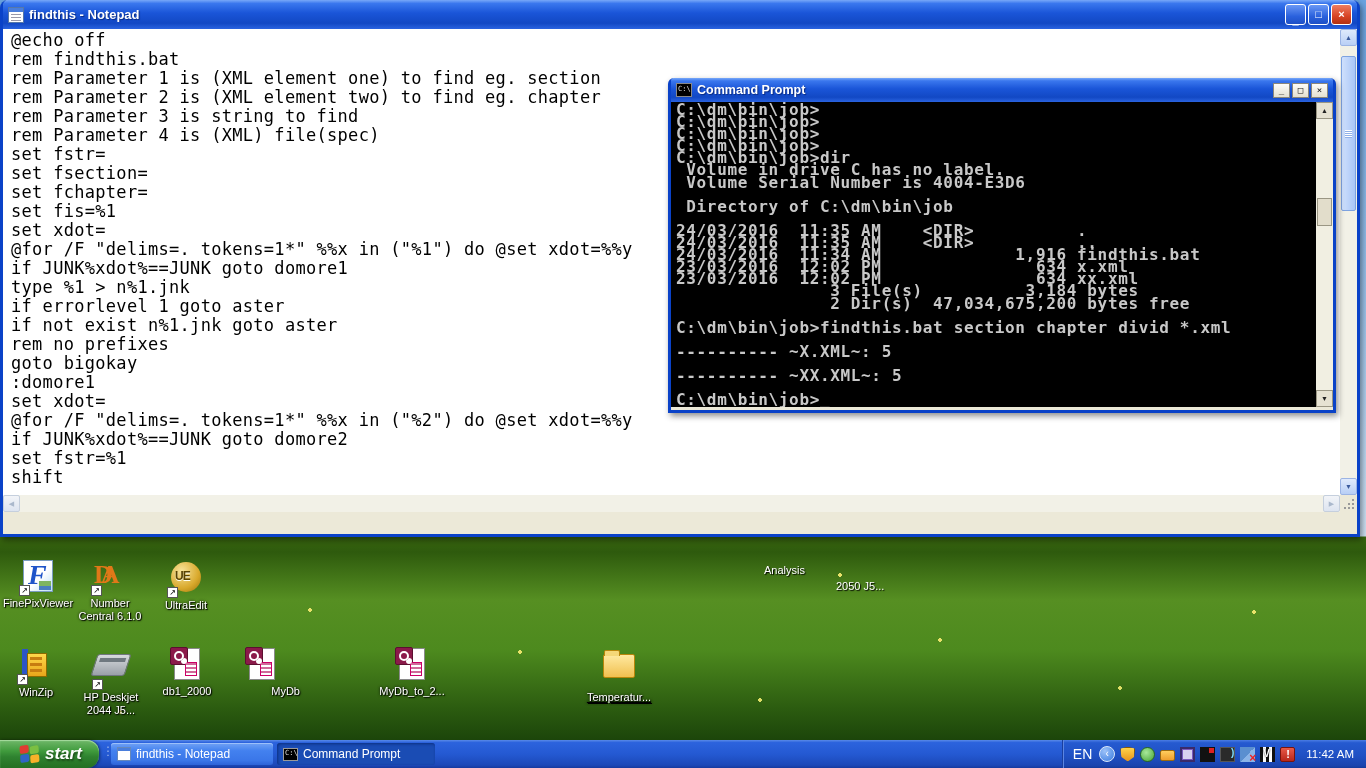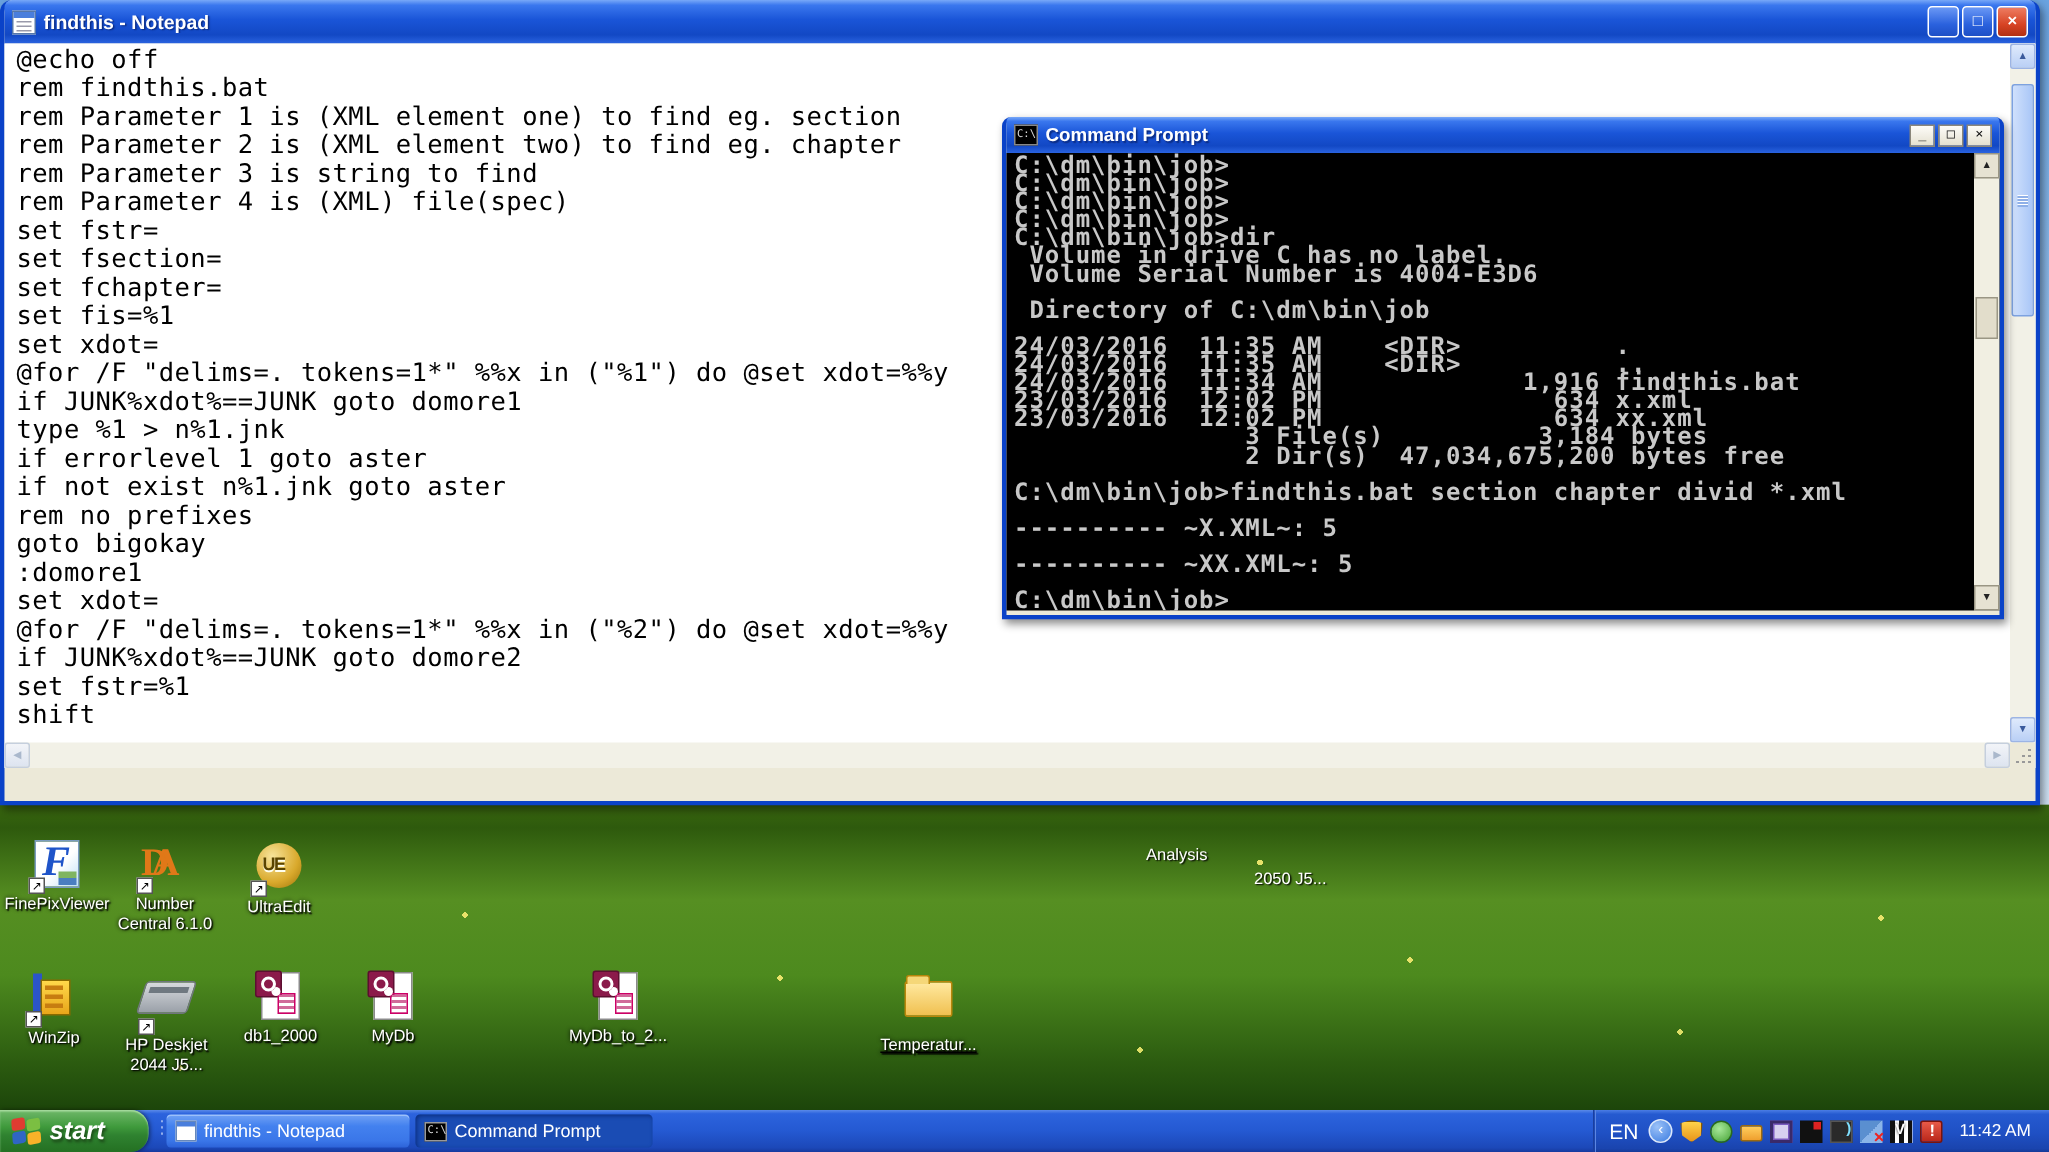--- a/index.html
+++ b/index.html
@@ -126,21 +126,21 @@
     font-size:16px; font-weight:bold; line-height:12.1px; letter-spacing:.65px; color:#c8c8c8; white-space:pre; }
   .con-scroll { position:absolute; right:0; top:0; bottom:0; width:17px; background:#f1efe2; }
   .con-sb-btn { position:absolute; left:0; width:17px; height:17px; background:#e6e2d2; border:1px solid #9a9684;
     color:#222; font-size:7px; line-height:15px; text-align:center; cursor:pointer; }
   .con-thumb { position:absolute; left:1px; top:96px; width:15px; height:28px; background:#e2ddcb;
     border:1px solid #9a9684; cursor:grab; }
   
   #taskbar { position:absolute; left:0; bottom:0; width:1366px; height:28px;
     background:linear-gradient(180deg,#5a8ae8 0%,#2c63dd 9%,#2459d2 50%,#1c48b8 90%,#16399e 100%); display:flex; }
   #startbtn { width:99px; height:28px; border-radius:0 12px 12px 0; display:flex; align-items:center; gap:5px;
-    padding-left:8px; cursor:pointer;
+    padding-left:20px; cursor:pointer;
     background:linear-gradient(180deg,#70b86a 0%,#3f9a3c 40%,#2f8230 60%,#247022 100%);
     box-shadow:inset 0 1px 1px #a8dca0, 1px 0 3px rgba(0,0,0,.5); }
   #startbtn .start-label { color:#fff; font-size:17px; font-weight:bold; font-style:italic;
     text-shadow:1px 2px 2px #1c4a18; }
   .start-flag { width:20px; height:18px; position:relative; transform:rotate(-4deg); }
   .start-flag i { position:absolute; width:9px; height:8px; border-radius:2px; transform:skewY(-6deg); }
   .start-flag .r { left:0; top:0; background:#e03c31; }
   .start-flag .g { left:10px; top:1px; background:#7bbf42; }
   .start-flag .b { left:0; top:9px; background:#2f66c4; }
   .start-flag .y { left:10px; top:10px; background:#f8b229; }
@@ -226,21 +226,21 @@
   <div class="desk-label">HP Deskjet 2044 J5...</div>
 </div>
 <div class="desk-icon" style="left:149px; top:648px;">
   <div class="glyph">
       <div class="ic-access">
         <div class="grid"></div>
       </div>
     </div>
   <div class="desk-label">db1_2000</div>
 </div>
-<div class="desk-icon" style="left:224px; top:648px;">
+<div class="desk-icon" style="left:224px; top:648px;text-align:right;">
   <div class="glyph">
       <div class="ic-access">
         <div class="grid"></div>
       </div>
     </div>
   <div class="desk-label">MyDb</div>
 </div>
 <div class="desk-icon" style="left:374px; top:648px;">
   <div class="glyph">
       <div class="ic-access">

